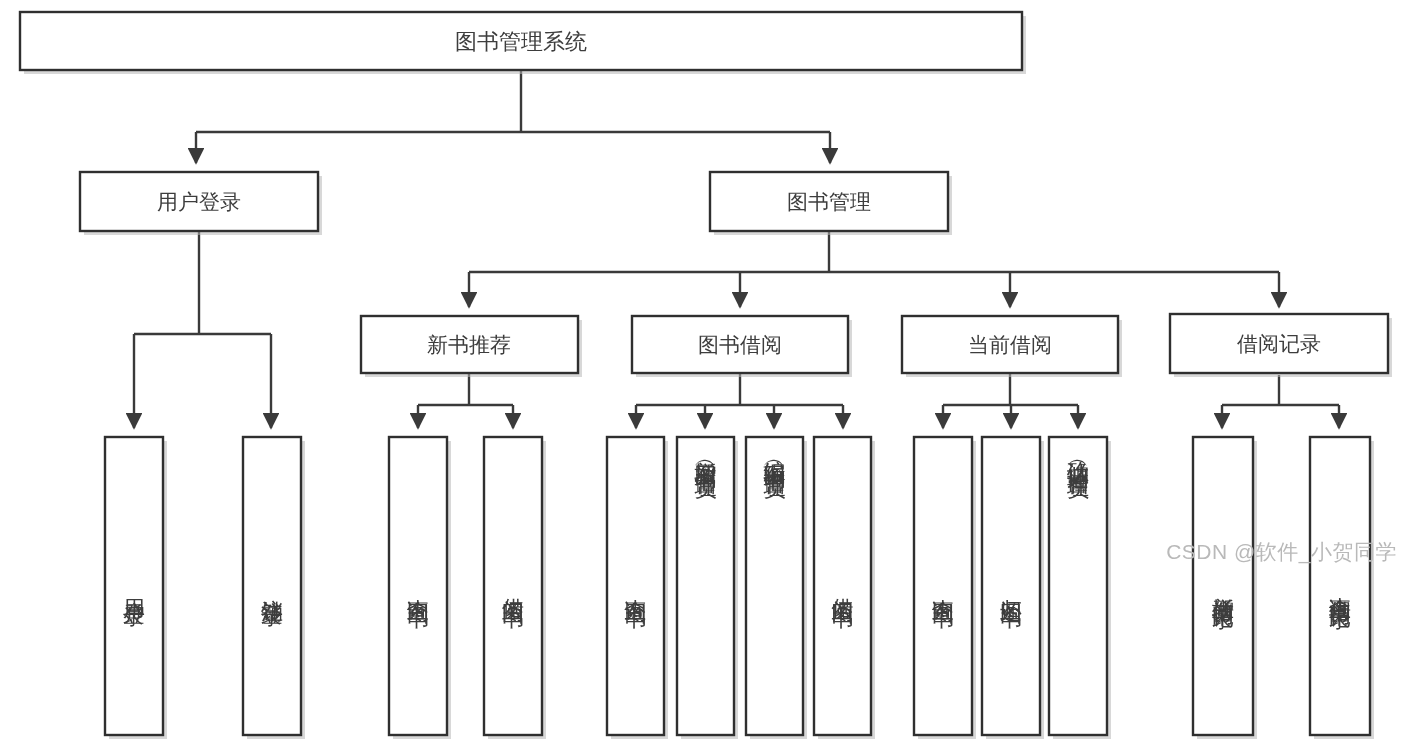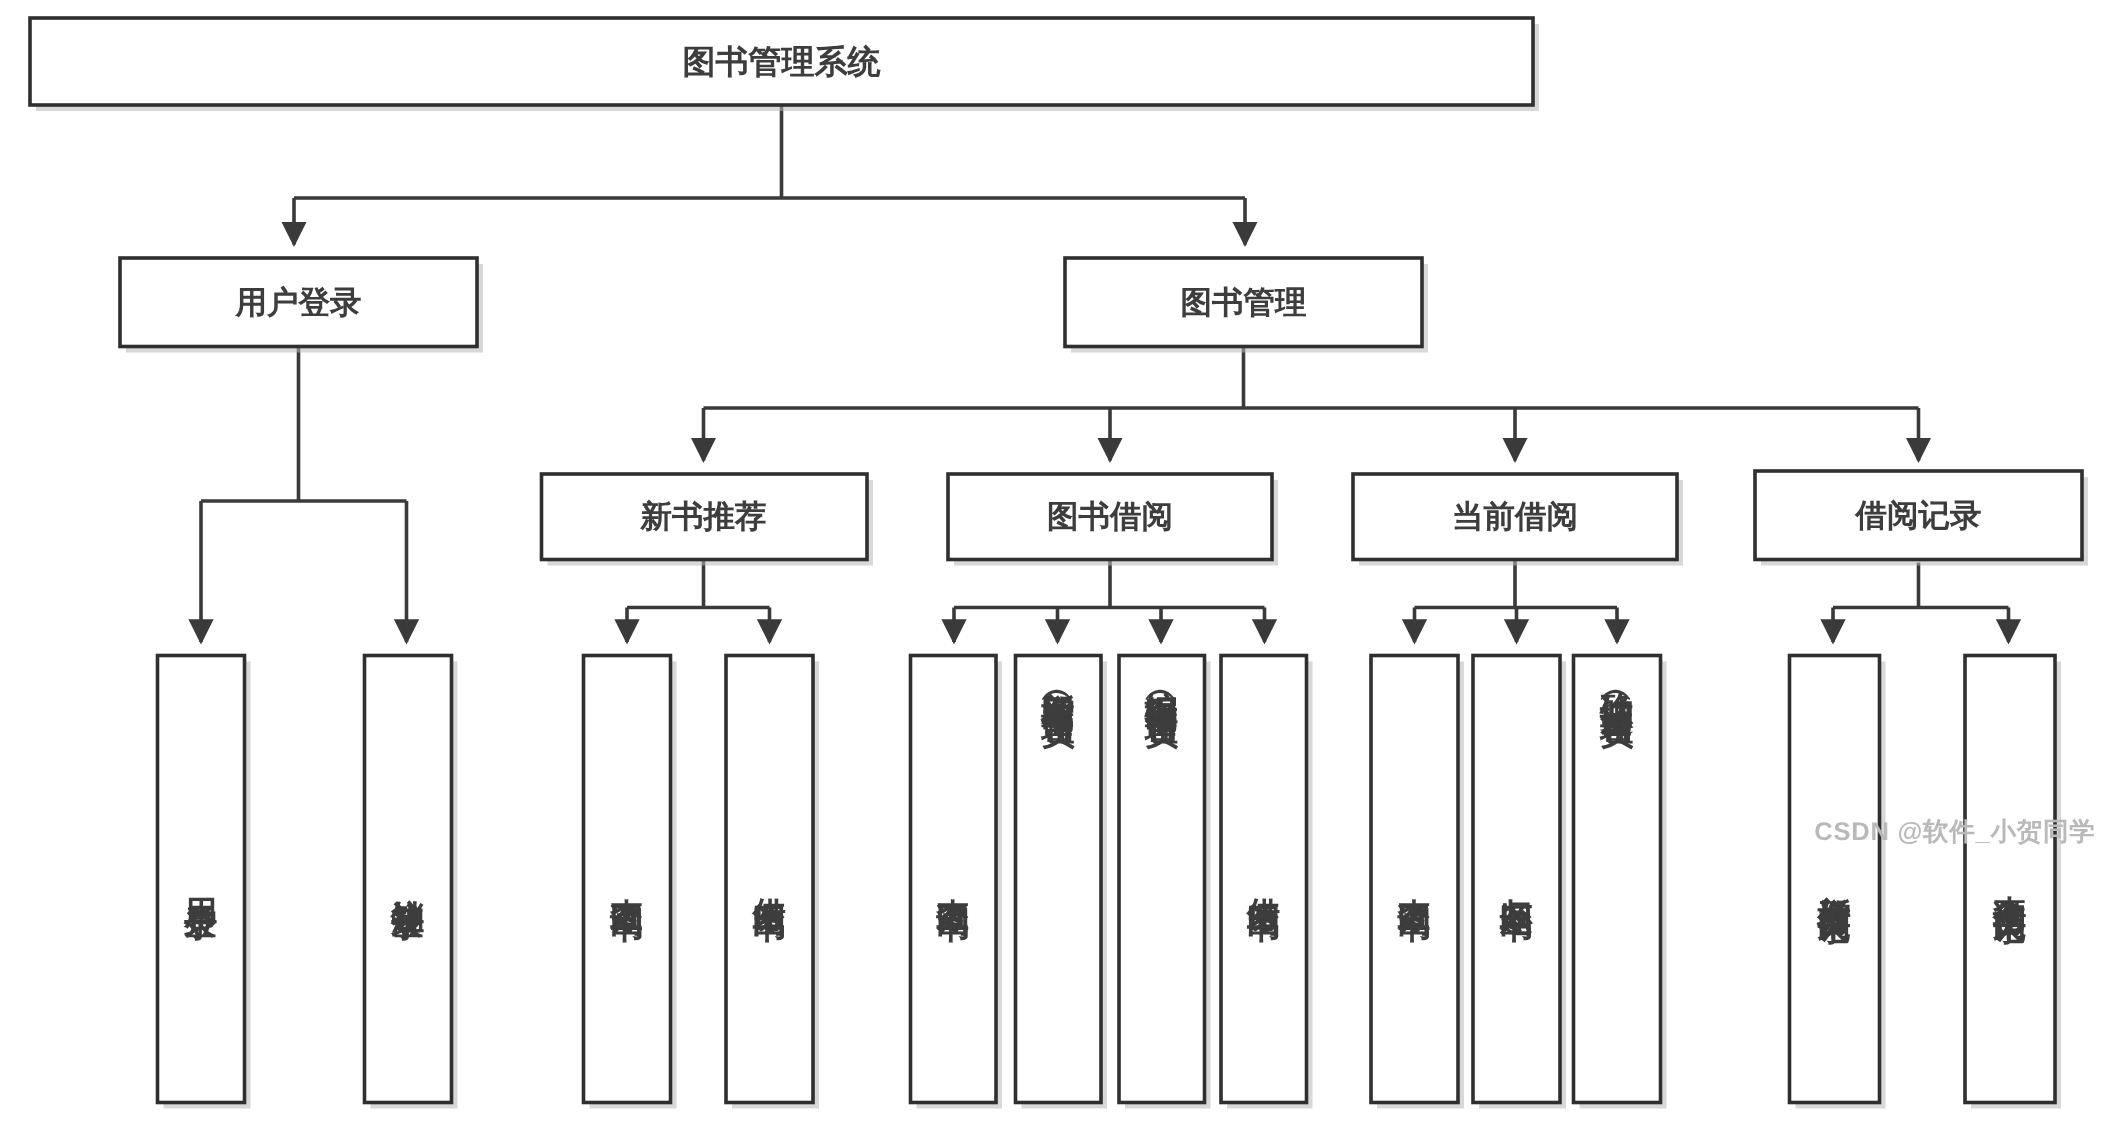--- a/index.html
+++ b/index.html
@@ -11,21 +11,20 @@
     width: 1405px;
     height: 747px;
     font-family: "Liberation Sans", "DejaVu Sans", sans-serif;
     overflow: hidden;
   }
   #diagram-root {
     position: relative;
     width: 1405px;
     height: 572px;
     background: #ffffff;
-    font-weight: bold;
   }
   svg#flow {
     position: absolute;
     left: 0;
     top: 0;
     width: 1405px;
     height: 747px;
     display: block;
   }
   .node-rect {
@@ -72,21 +71,21 @@
     line-height: 1.08;
     letter-spacing: 2.5px;
     color: #3d3d3d;
     white-space: nowrap;
   }
   .watermark {
     position: absolute;
     right: 8px;
     bottom: 6px;
     font-family: "Liberation Sans", "DejaVu Sans", sans-serif;
-    font-size: 17px;
+    font-size: 21px;
     color: #b9b9b9;
     letter-spacing: 0.5px;
     white-space: nowrap;
   }
 </style>
 </head>
 <body>
 
 <div id="diagram-root">
 

